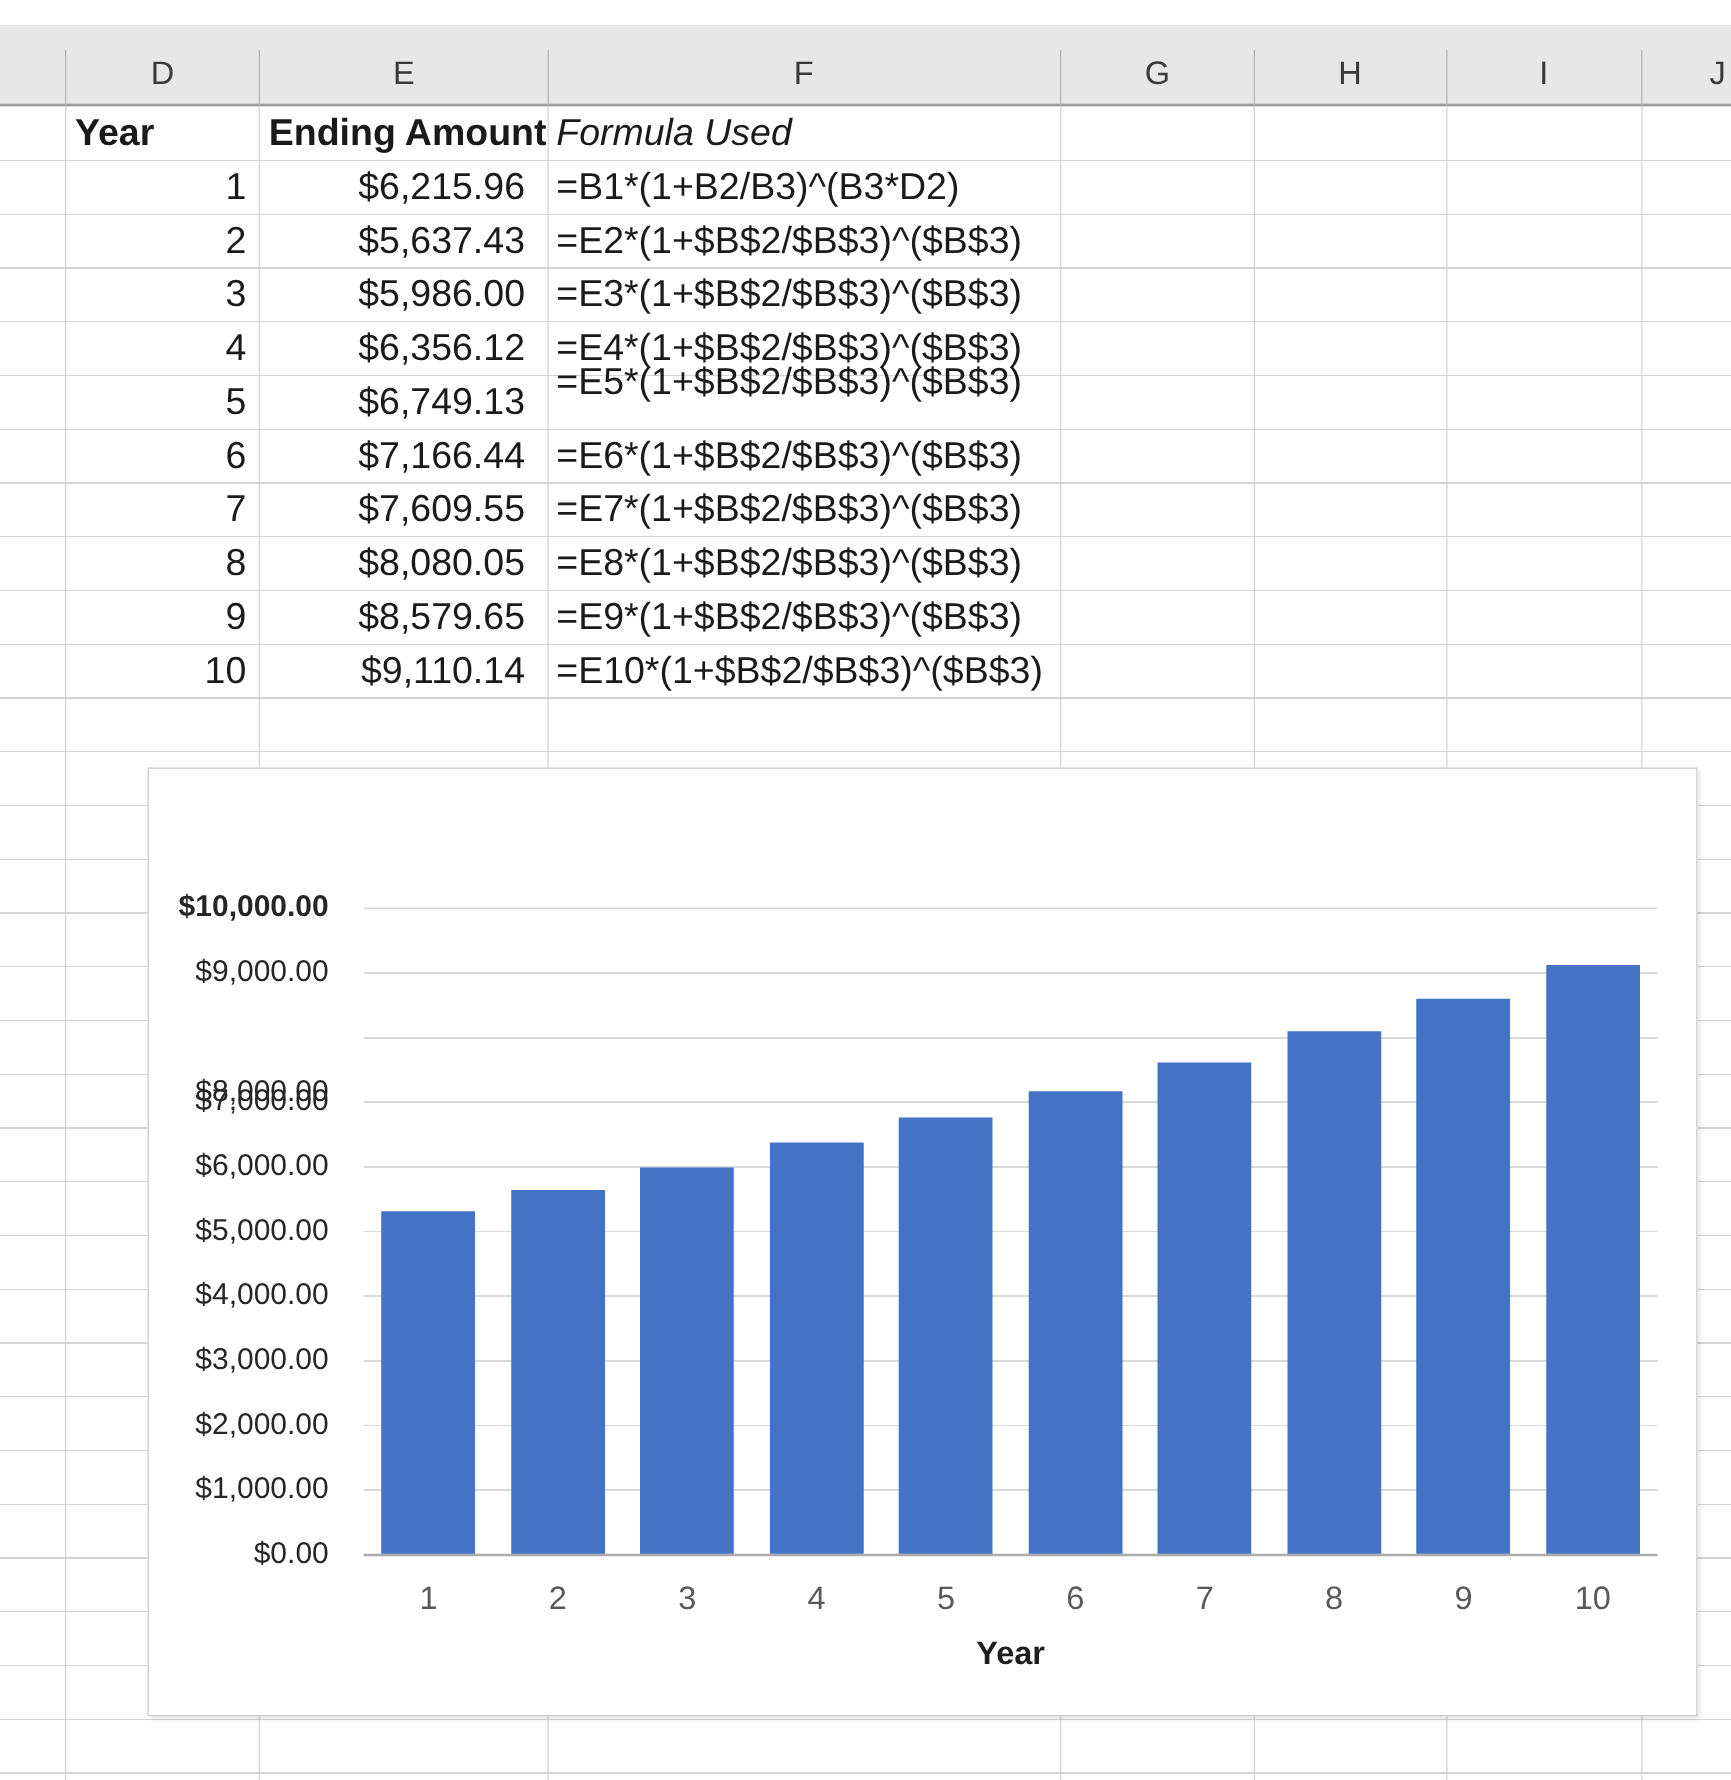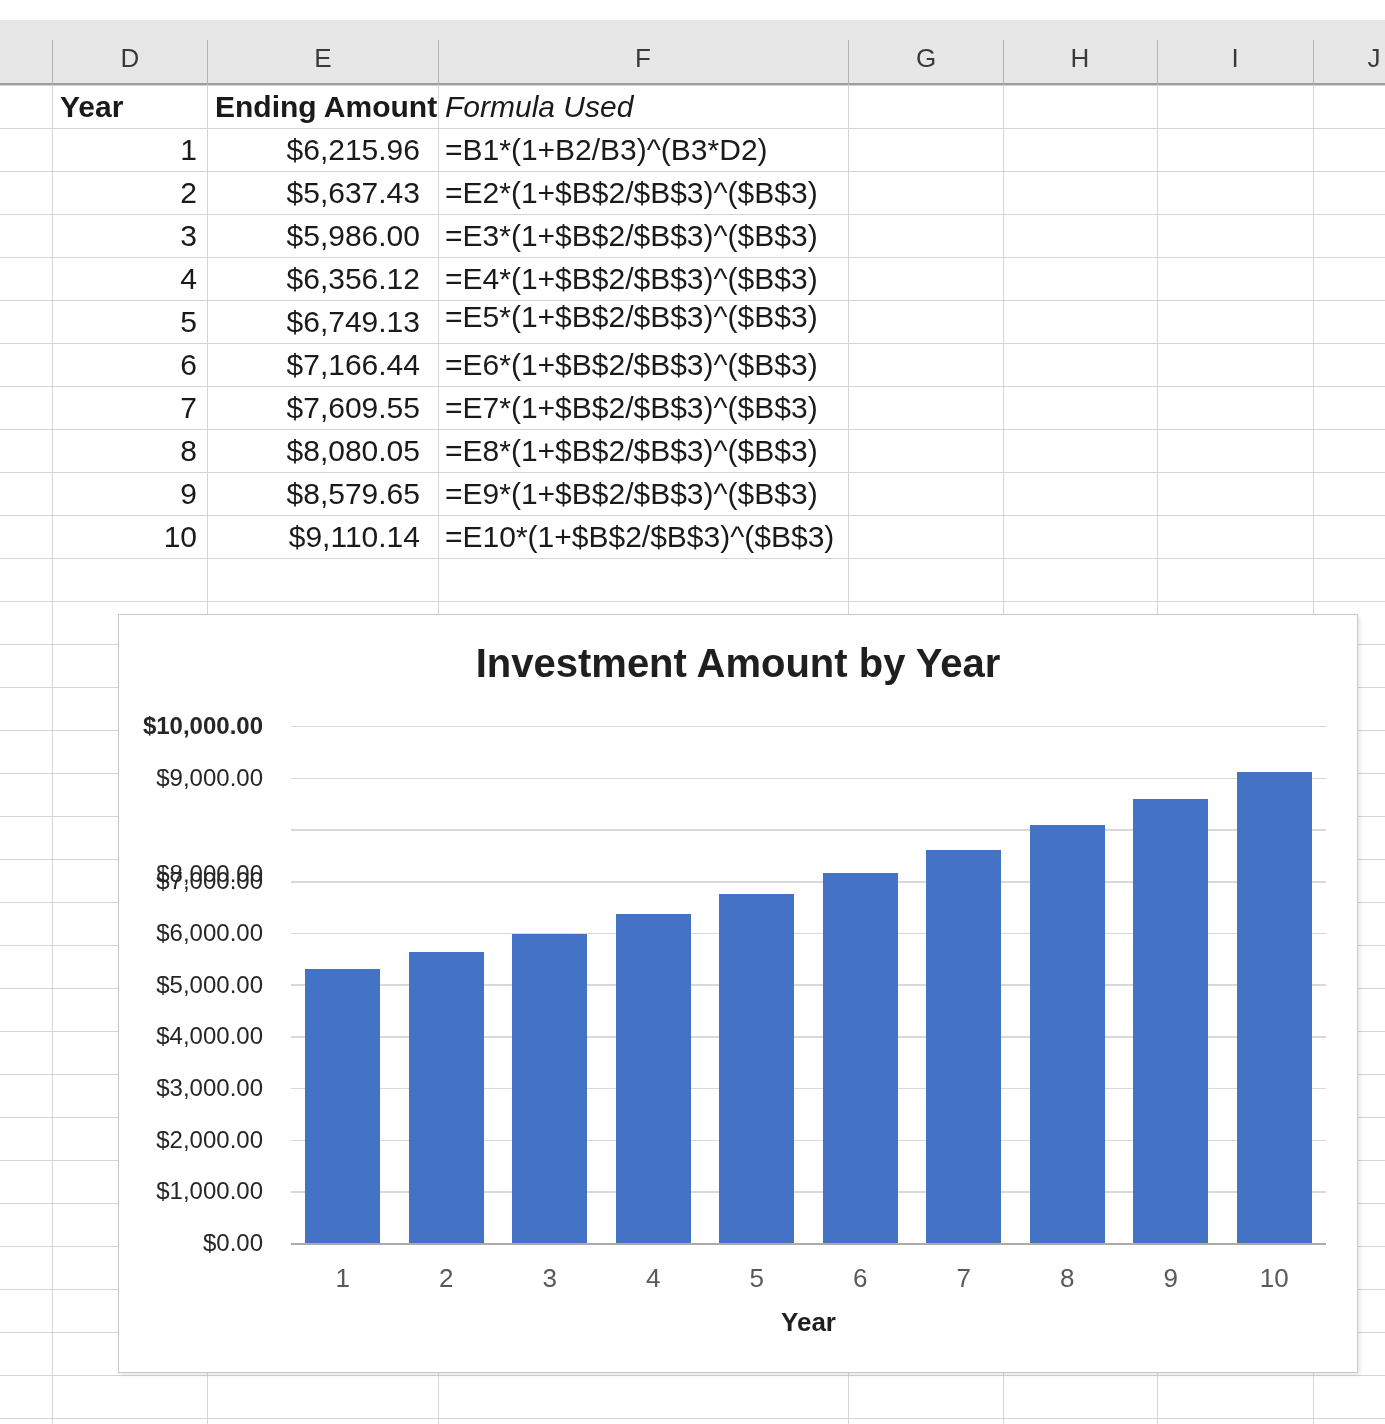--- a/index.html
+++ b/index.html
@@ -108,21 +108,21 @@
     <div class="cell cf" style="top:214px">=E3*(1+$B$2/$B$3)^($B$3)</div>
   </div>
   <div>
     <div class="cell cd" style="top:257px">4</div>
     <div class="cell ce" style="top:257px">$6,356.12</div>
     <div class="cell cf" style="top:257px">=E4*(1+$B$2/$B$3)^($B$3)</div>
   </div>
   <div>
     <div class="cell cd" style="top:300px">5</div>
     <div class="cell ce" style="top:300px">$6,749.13</div>
-    <div class="cell cf" style="top:295px">=E5*(1+$B$2/$B$3)^($B$3)</div>
+    <div class="cell cf" style="top:284px">=E5*(1+$B$2/$B$3)^($B$3)</div>
   </div>
   <div>
     <div class="cell cd" style="top:343px">6</div>
     <div class="cell ce" style="top:343px">$7,166.44</div>
     <div class="cell cf" style="top:343px">=E6*(1+$B$2/$B$3)^($B$3)</div>
   </div>
   <div>
     <div class="cell cd" style="top:386px">7</div>
     <div class="cell ce" style="top:386px">$7,609.55</div>
     <div class="cell cf" style="top:386px">=E7*(1+$B$2/$B$3)^($B$3)</div>
@@ -137,21 +137,20 @@
     <div class="cell ce" style="top:472px">$8,579.65</div>
     <div class="cell cf" style="top:472px">=E9*(1+$B$2/$B$3)^($B$3)</div>
   </div>
   <div>
     <div class="cell cd" style="top:515px">10</div>
     <div class="cell ce" style="top:515px">$9,110.14</div>
     <div class="cell cf" style="top:515px">=E10*(1+$B$2/$B$3)^($B$3)</div>
   </div>
 
   <div class="chart">
-    <div class="chart-title">Investment Amount by Year</div>
     <div class="y-labels">
         <div class="ylab" style="top: -14px; font-weight: bold;">$10,000.00</div>
         <div class="ylab" style="top: 37.7px;">$9,000.00</div>
         <div class="ylab" style="top: 89.4px; margin-top: 45px;">$8,000.00</div>
         <div class="ylab" style="top: 141.1px;">$7,000.00</div>
         <div class="ylab" style="top: 192.8px;">$6,000.00</div>
         <div class="ylab" style="top: 244.5px;">$5,000.00</div>
         <div class="ylab" style="top: 296.2px; text-align: right;">$4,000.00</div>
         <div class="ylab" style="top: 347.9px;">$3,000.00</div>
         <div class="ylab" style="top: 399.6px;">$2,000.00</div>

